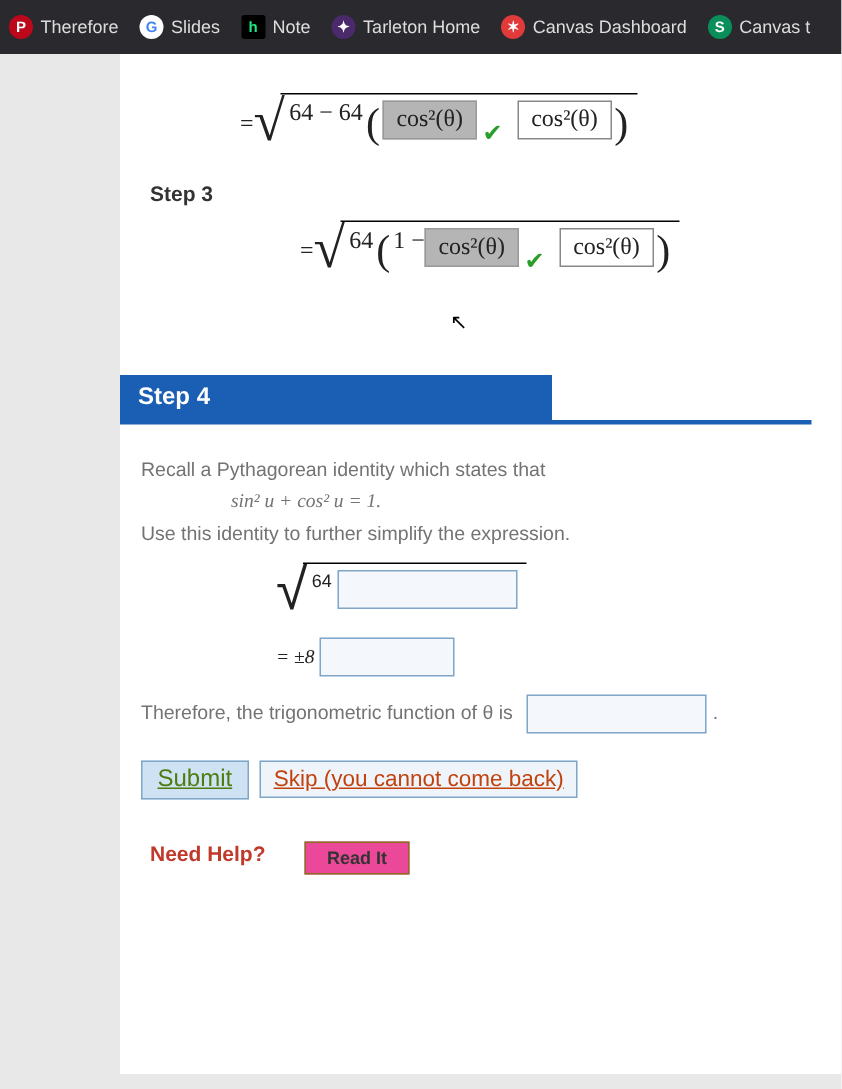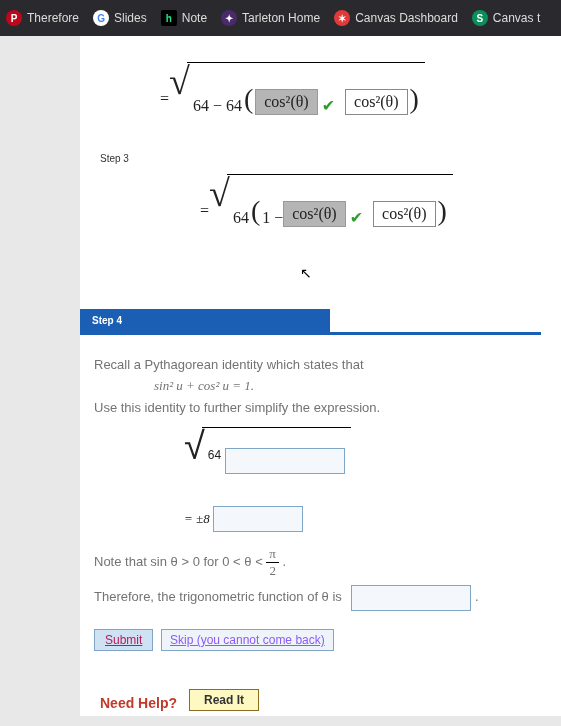--- a/index.html
+++ b/index.html
@@ -4,39 +4,39 @@
 <style>
 *{box-sizing:border-box;margin:0;padding:0}
 body{font-family:Verdana,Arial,sans-serif;background:#e8e8e8;width:561px;height:726px;overflow:hidden;font-size:13px;color:#222}
 .bookmarks{background:#2a2a2e;height:36px;display:flex;align-items:center;padding:0 6px;gap:14px;color:#ddd;font-size:12px}
 .bm{display:flex;align-items:center;gap:5px;white-space:nowrap}
 .bmicon{width:16px;height:16px;border-radius:50%;display:flex;align-items:center;justify-content:center;font-size:10px;font-weight:bold}
 .page{background:#fff;margin-left:80px;padding:16px 20px 0 20px;min-height:680px}
 .eq{font-family:'Times New Roman',serif;font-size:16px;margin:10px 0 18px 60px;display:flex;align-items:center}
 .sqrt{display:inline-flex;align-items:stretch}
 .radical{font-size:38px;line-height:38px;margin-right:-3px}
-.radicand{border-top:1.5px solid #000;padding:20px 6px;display:inline-flex;align-items:flex-end;min-height:34px}
+.radicand{border-top:1.5px solid #000;padding:4px 6px;display:inline-flex;align-items:flex-start;min-height:34px}
 .filled{background:#b5b5b5;padding:3px 8px;border:1px solid #999;font-family:'Times New Roman',serif}
 .answerbox{border:1px solid #888;padding:3px 8px;background:#fff;font-family:'Times New Roman',serif;margin-left:6px}
 .check{color:#2a9d2a;font-size:16px;margin:0 4px;align-self:flex-end}
-.stepheader{font-weight:normal;font-size:10px;margin:18px 0 8px 0;color:#333}
+.stepheader{font-weight:bold;font-size:14px;margin:18px 0 8px 0;color:#333}
 .steptext{margin:0 0 10px 16px;color:#444}
-.step4bar{background:#1a5fb4;color:#fff;font-weight:bold;padding:6px 12px;width:250px;margin:28px 0 0 -20px;font-size:10px}
+.step4bar{background:#1a5fb4;color:#fff;font-weight:bold;padding:6px 12px;width:288px;margin:28px 0 0 -20px;font-size:16px}
 .step4box{border-top:3px solid #1a5fb4;padding:16px 14px 16px 14px;margin-left:-20px;background:#fff}
 .step4box p{margin:6px 0;color:#737373;font-size:13px}
 .math{font-family:'Times New Roman',serif;font-style:italic}
 .inputbox{border:1px solid #7fa5c7;background:#f4f8fc;min-width:90px;height:26px;display:inline-block;vertical-align:middle}
 .inputbox.wide{min-width:120px}
-.btn{background:#cfe2f3;border:1px solid #7fa5c7;padding:3px 10px;font-size:12px;color:#be185d;cursor:pointer;text-decoration:underline}
+.btn{background:#cfe2f3;border:1px solid #7fa5c7;padding:3px 10px;font-size:16px;color:#4d7c0f;cursor:pointer;text-decoration:underline}
 .btn.submit{text-decoration:underline}
-.skip{color:#8b5cf6;text-decoration:underline;font-size:12px;margin-left:4px;border:1px solid #7fa5c7;padding:3px 8px;background:#eef4fa}
+.skip{color:#c2410c;text-decoration:underline;font-size:15px;margin-left:4px;border:1px solid #7fa5c7;padding:3px 8px;background:#eef4fa}
 .frac{display:inline-flex;flex-direction:column;align-items:center;font-family:'Times New Roman',serif;vertical-align:middle;font-size:13px}
 .frac .n{border-bottom:1px solid #000;padding:0 3px}
-.needhelp{color:#c0392b;font-weight:bold;font-size:14px;margin-top:22px;display:flex;align-items:flex-end;gap:12px}
-.readit{background:#fef9c3;border:1px solid #8a6d1f;padding:3px 14px;color:#333;font-size:12px;font-weight:bold}
+.needhelp{color:#c0392b;font-weight:bold;font-size:14px;margin-top:12px;display:flex;align-items:flex-start;gap:26px}
+.readit{background:#ec4899;border:1px solid #8a6d1f;padding:3px 14px;color:#333;font-size:12px;font-weight:bold}
 .cursor{position:absolute;font-size:14px;color:#000}
 .eqrow{display:flex;align-items:center;margin:12px 0 12px 90px}
 </style>
 </head>
 <body>
 
 <div class="bookmarks">
   <div class="bm">
       <span class="bmicon" style="background:#bd081c;color:#fff">P</span>
       <span>Therefore</span>
@@ -117,28 +117,20 @@
           <span class="inputbox wide"></span>
         </span>
       </span>
     </div>
 
     <div class="eqrow" style="margin-left:90px">
       <span class="math">= ±8</span>&nbsp;
       <span class="inputbox"></span>
     </div>
 
-    <p style="margin-top:14px">
-      <span>Note that  sin θ &gt; 0 for 0 &lt; θ &lt; </span>
-      <span class="frac">
-          <span class="n">π</span>
-          <span>2</span>
-        </span>
-      <span>.</span>
-    </p>
 
     <p style="">
       <span>Therefore, the trigonometric function of θ is</span>
       <span class="inputbox wide" style="margin-left:6px"></span> .
     </p>
 
     <div style="margin-top:18px">
       <button class="btn submit">Submit</button>
       <span class="skip">Skip (you cannot come back)</span>
     </div>

